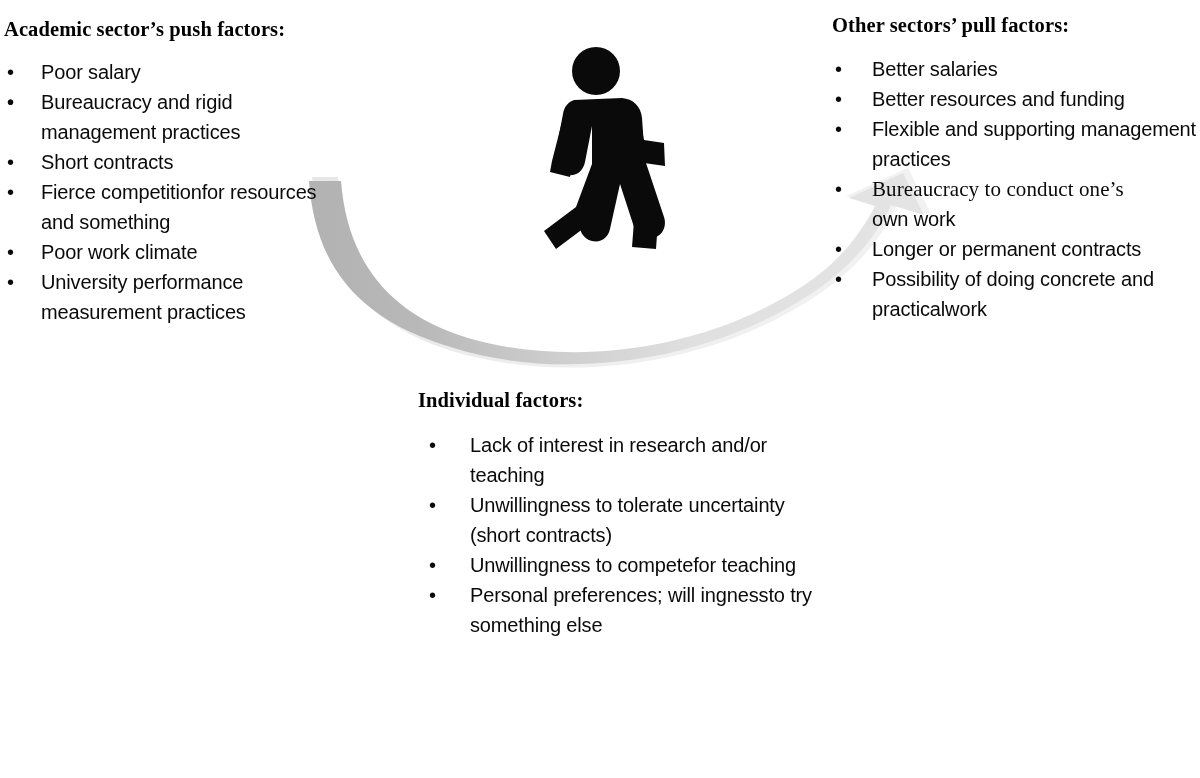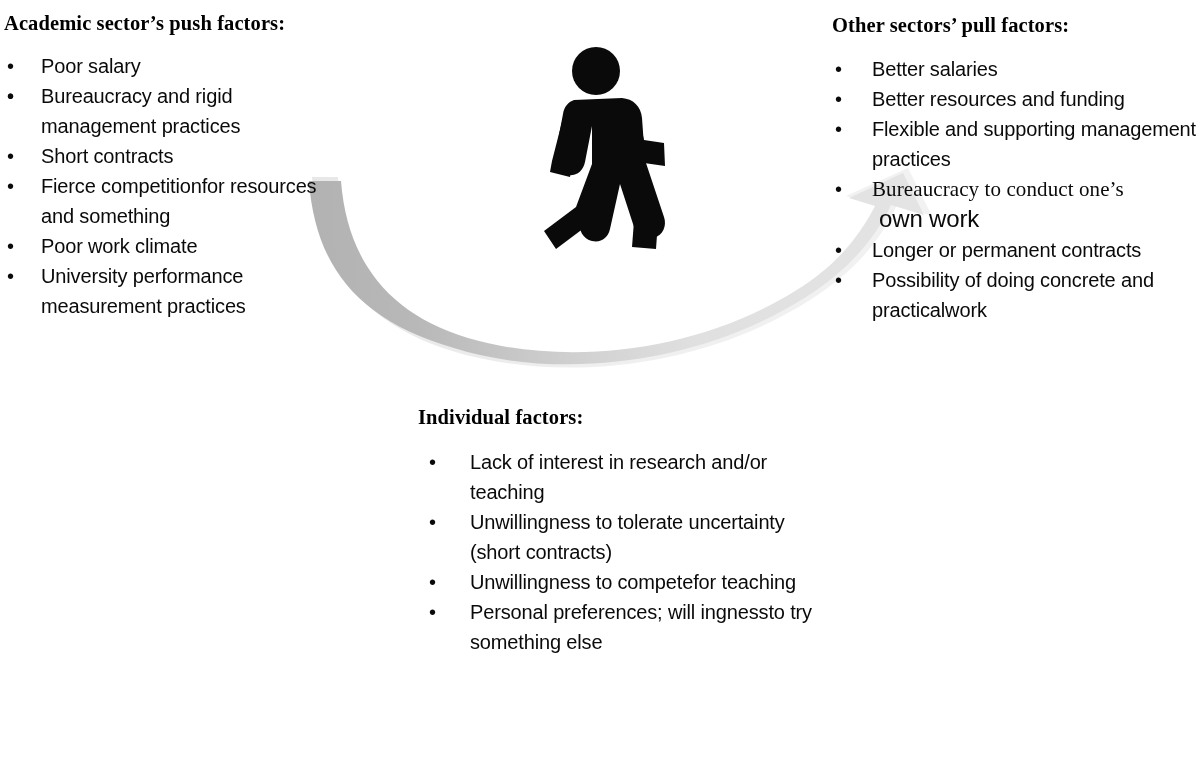--- a/index.html
+++ b/index.html
@@ -84,42 +84,40 @@
   }
 
   
   .bullet-item.serif-line .bullet-text {
     font-family: "Liberation Serif", serif;
     font-size: 21px;
     letter-spacing: 0.1px;
   }
   .bullet-item.serif-line .bullet-text .tail-sans {
     font-family: "Liberation Sans", sans-serif;
-    font-size: 24px;
+    font-size: 20px;
     letter-spacing: -0.15px;
-    margin-left: 7px;
   }
 
   
   #col-push {
     left: 4px;
-    top: 10px;
+    top: 16px;
     width: 330px;
   }
   #col-push .col-heading { width: 285px; }
   #col-push .bullet-list { margin-top: 14px; }
   #col-push .bullet-item { padding-left: 37px; }
   #col-push .bullet-item .bullet-dot { left: 3px; }
 
   
   #col-individual {
     left: 418px;
     top: 387px;
     width: 400px;
-    margin-top: 17px;
   }
   #col-individual .bullet-list { margin-top: 16px; }
   #col-individual .bullet-item { padding-left: 52px; }
   #col-individual .bullet-item .bullet-dot { left: 11px; }
 
   
   #col-pull {
     left: 832px;
     top: 12px;
     width: 372px;

